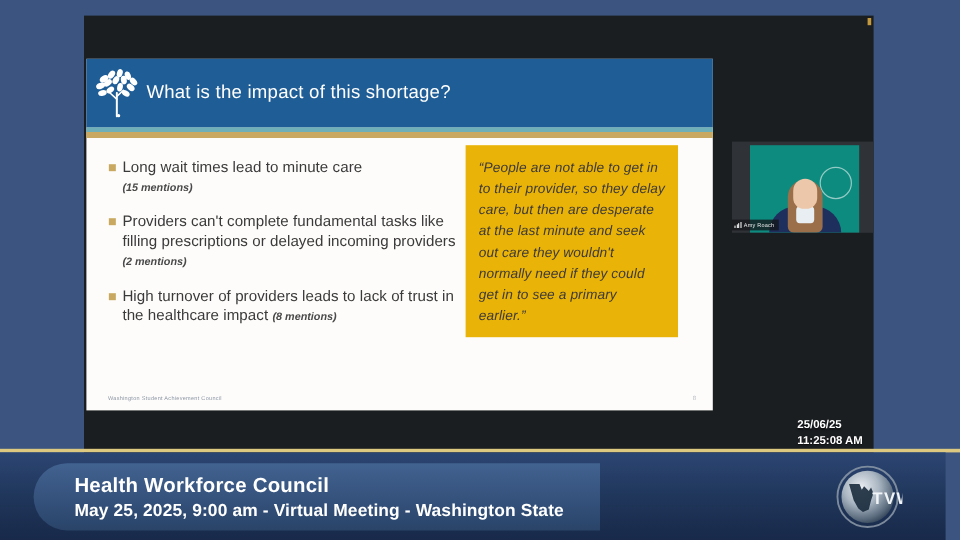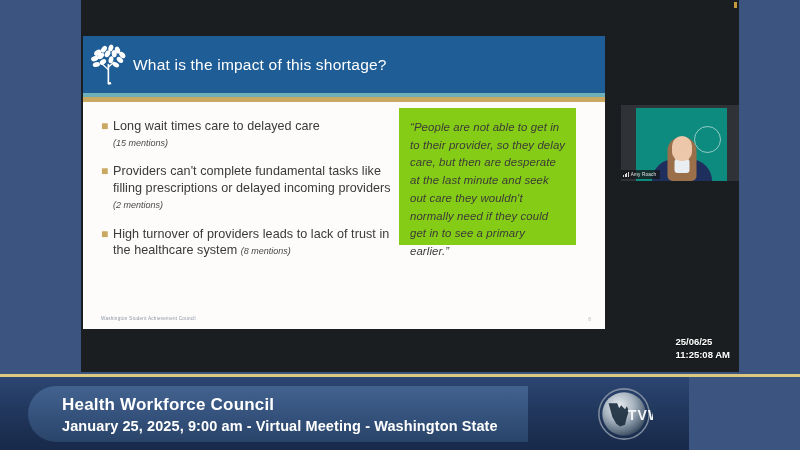--- a/index.html
+++ b/index.html
@@ -10,24 +10,23 @@
   }
   #stage {
     position: relative;
     width: 800px; height: 450px;
     background: #3c5580;
   }
 
   
   #share-area {
     position: absolute;
-    left: 70px; top: 0; width: 658px; height: 372px;
+    left: 70px; top: 13px; width: 658px; height: 372px;
     background: #1b1e21;
     overflow: hidden;
-    margin-left: 11px;
   }
   #share-dot {
     position: absolute; right: 2px; top: 2px;
     width: 3px; height: 6px; background: #c59a3c;
   }
 
   
   #slide {
     position: absolute;
     left: 2px; top: 36px;
@@ -83,29 +82,30 @@
     font-size: 12.6px;
     line-height: 16.5px;
     color: #3a3a3a;
     letter-spacing: .05px;
   }
   .mentions {
     font-style: italic;
     font-size: 9px;
     color: #4a4a4a;
     letter-spacing: 0;
+    font-weight: bold;
   }
   .mentions-own-line { display: block; }
 
   
   #quote-card {
     position: absolute;
     left: 316px; top: 6px;
-    width: 177px; height: 137px;
-    background: #84cc16;
+    width: 177px; height: 160px;
+    background: #eab308;
     padding: 11px 10px 0 11px;
   }
   #quote-text {
     font-size: 11.4px;
     line-height: 17.7px;
     font-style: italic;
     color: #3d3a38;
     letter-spacing: .1px;
   }
 
@@ -214,21 +214,21 @@
 
   
   #gold-line {
     position: absolute;
     left: 0; top: 374px; width: 800px; height: 3px;
     background: linear-gradient(to bottom,#e8d48e,#c6a košík);
     background: #ddc97f;
   }
   #banner {
     position: absolute;
-    left: 0; top: 377px; width: 689px; height: 73px;
+    left: 0; top: 377px; width: 788px; height: 73px;
     background: linear-gradient(to bottom,#2c4673 0%,#1f3559 55%,#18294a 100%);
   }
   #banner-pill {
     position: absolute;
     left: 28px; top: 9px;
     height: 56px;
     padding: 0 30px 0 34px;
     border-radius: 28px 0 0 28px;
     background: linear-gradient(to bottom,#42628f 0%,#33507a 60%,#2a4468 100%);
     display: flex; flex-direction: column; justify-content: center;
@@ -293,37 +293,37 @@
       <div id="rule-teal"></div>
       <div id="rule-gold"></div>
 
       <div id="slide-body">
 
         <div id="bullets">
 
           <div class="bullet-row">
             <span class="bullet-dot">■</span>
             <div class="bullet-text">
-              <span>Long wait times care to delayed care</span>
+              <span>Long wait times lead to minute care</span>
               <span class="mentions mentions-own-line">(15 mentions)</span>
             </div>
           </div>
 
           <div class="bullet-row">
             <span class="bullet-dot">■</span>
             <div class="bullet-text">
               <span>Providers can't complete fundamental tasks like filling prescriptions or delayed incoming providers</span>
               <span class="mentions">(2 mentions)</span>
             </div>
           </div>
 
           <div class="bullet-row">
             <span class="bullet-dot">■</span>
             <div class="bullet-text">
-              <span>High turnover of providers leads to lack of trust in the healthcare system</span>
+              <span>High turnover of providers leads to lack of trust in the healthcare impact</span>
               <span class="mentions">(8 mentions)</span>
             </div>
           </div>
 
         </div>
 
         <div id="quote-card">
           <div id="quote-text">“People are not able to get in to their provider, so they delay care, but then are desperate at the last minute and seek out care they wouldn't normally need if they could get in to see a primary earlier.”</div>
         </div>
 
@@ -356,21 +356,21 @@
       <div>25/06/25</div>
       <div>11:25:08 AM</div>
     </div>
   </div>
 
   <div id="gold-line"></div>
 
   <div id="banner">
     <div id="banner-pill">
       <div id="banner-title">Health Workforce Council</div>
-      <div id="banner-sub">January 25, 2025, 9:00 am - Virtual Meeting - Washington State</div>
+      <div id="banner-sub">May 25, 2025, 9:00 am - Virtual Meeting - Washington State</div>
     </div>
 
     <svg id="tvw-logo" viewBox="0 0 60 60">
       <defs>
         <radialGradient id="tvwg" cx="38%" cy="32%" r="75%">
           <stop offset="0%" stop-color="#e9edf1"></stop>
           <stop offset="45%" stop-color="#aab6c2"></stop>
           <stop offset="80%" stop-color="#5d6e80"></stop>
           <stop offset="100%" stop-color="#2c3d52"></stop>
         </radialGradient>

